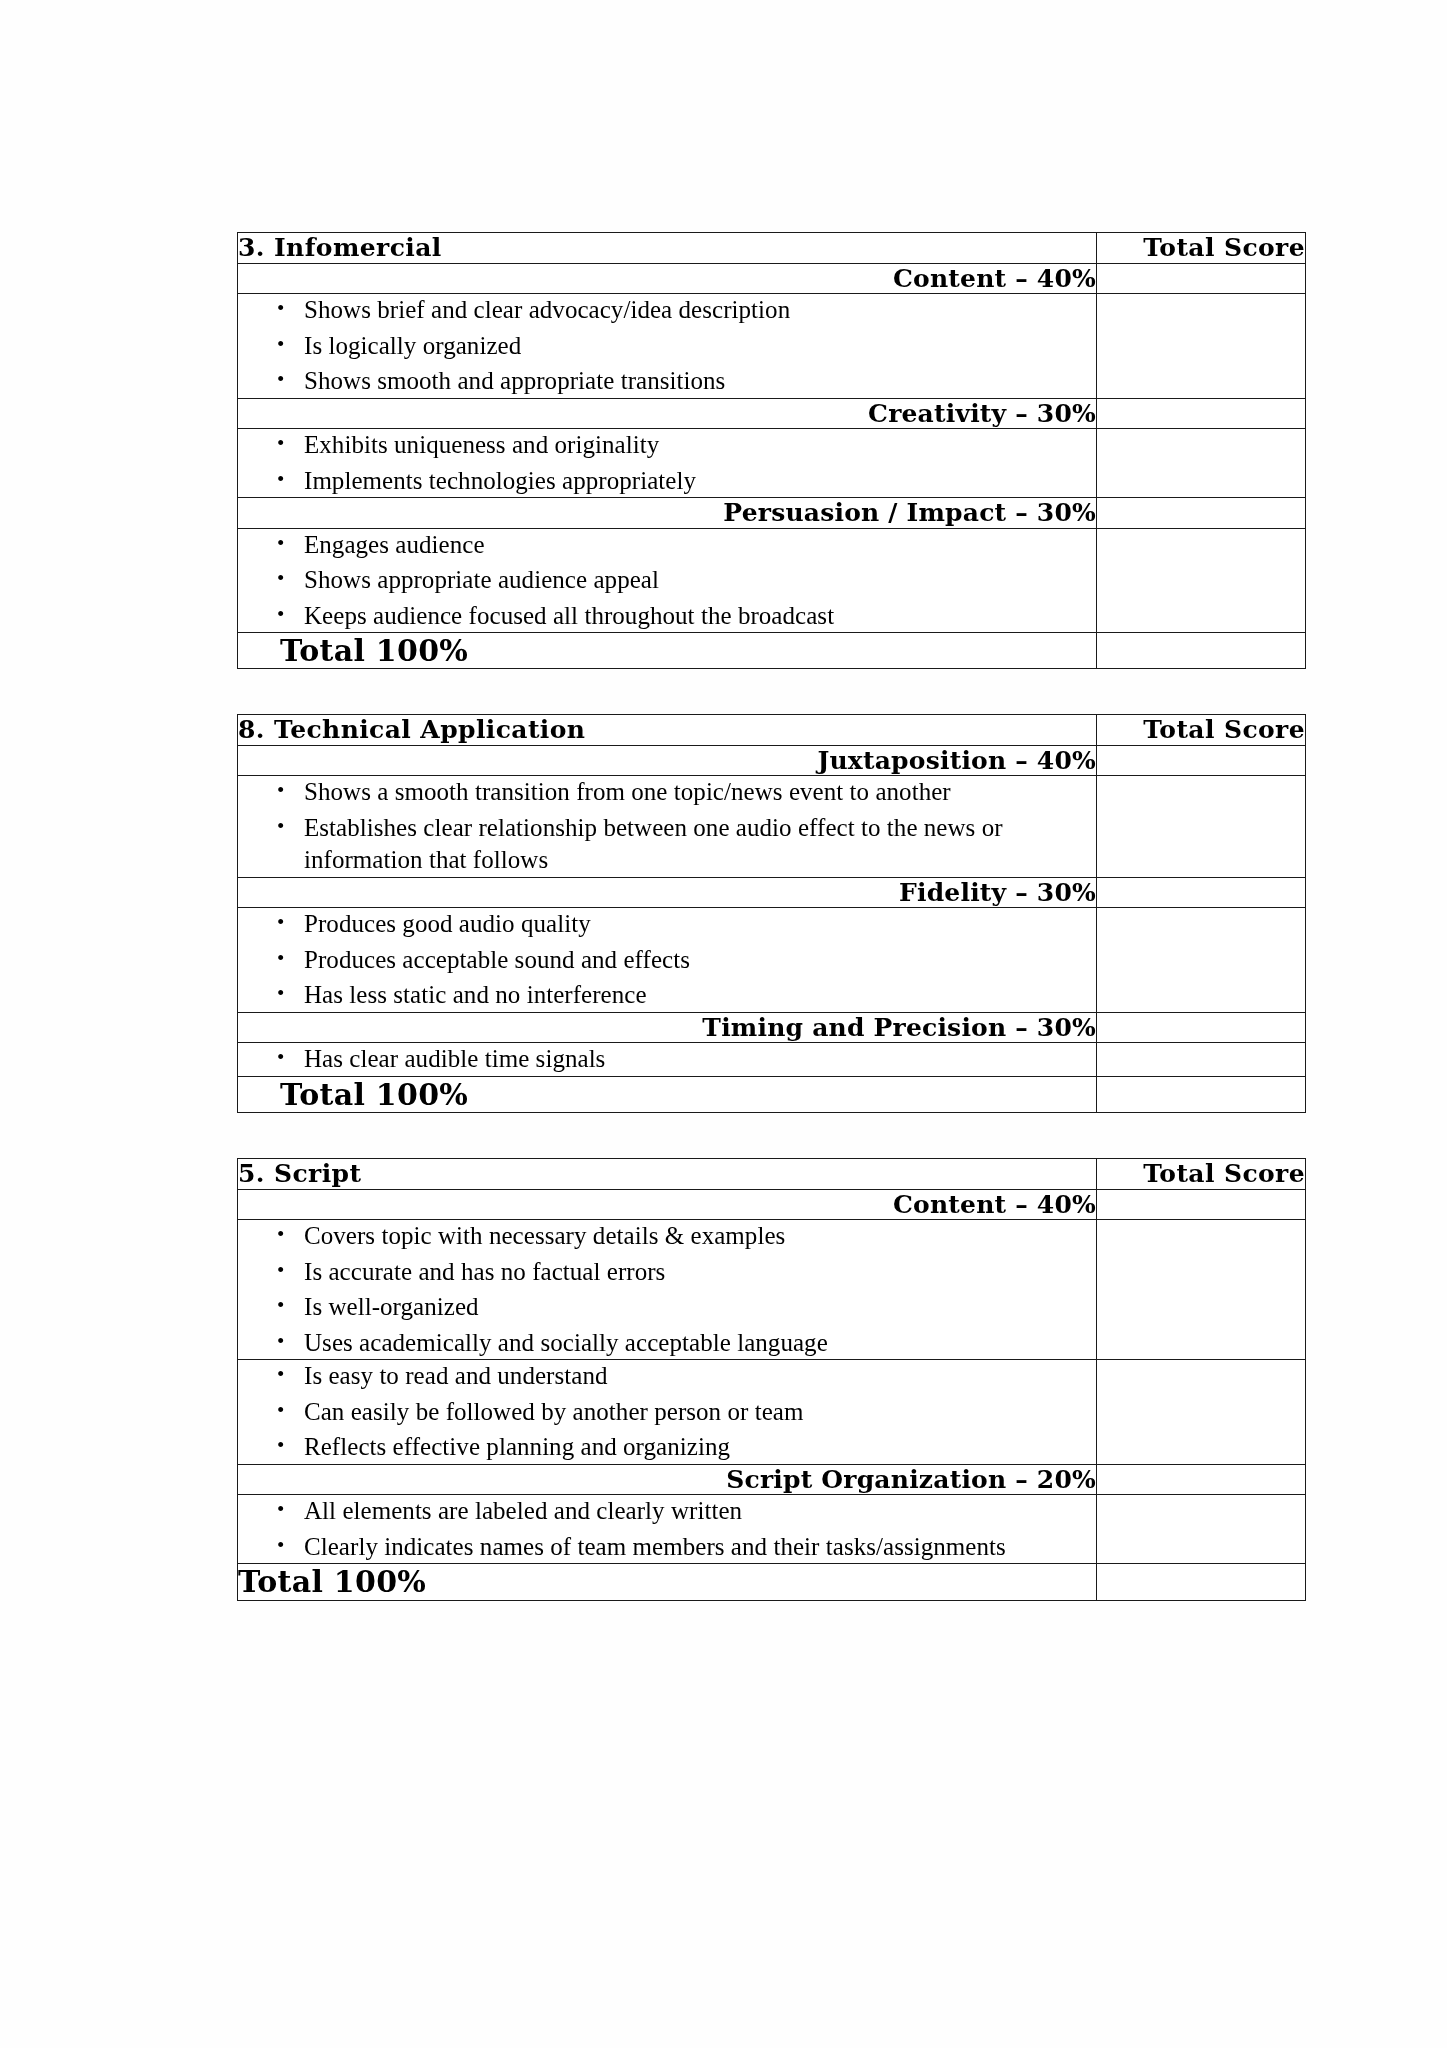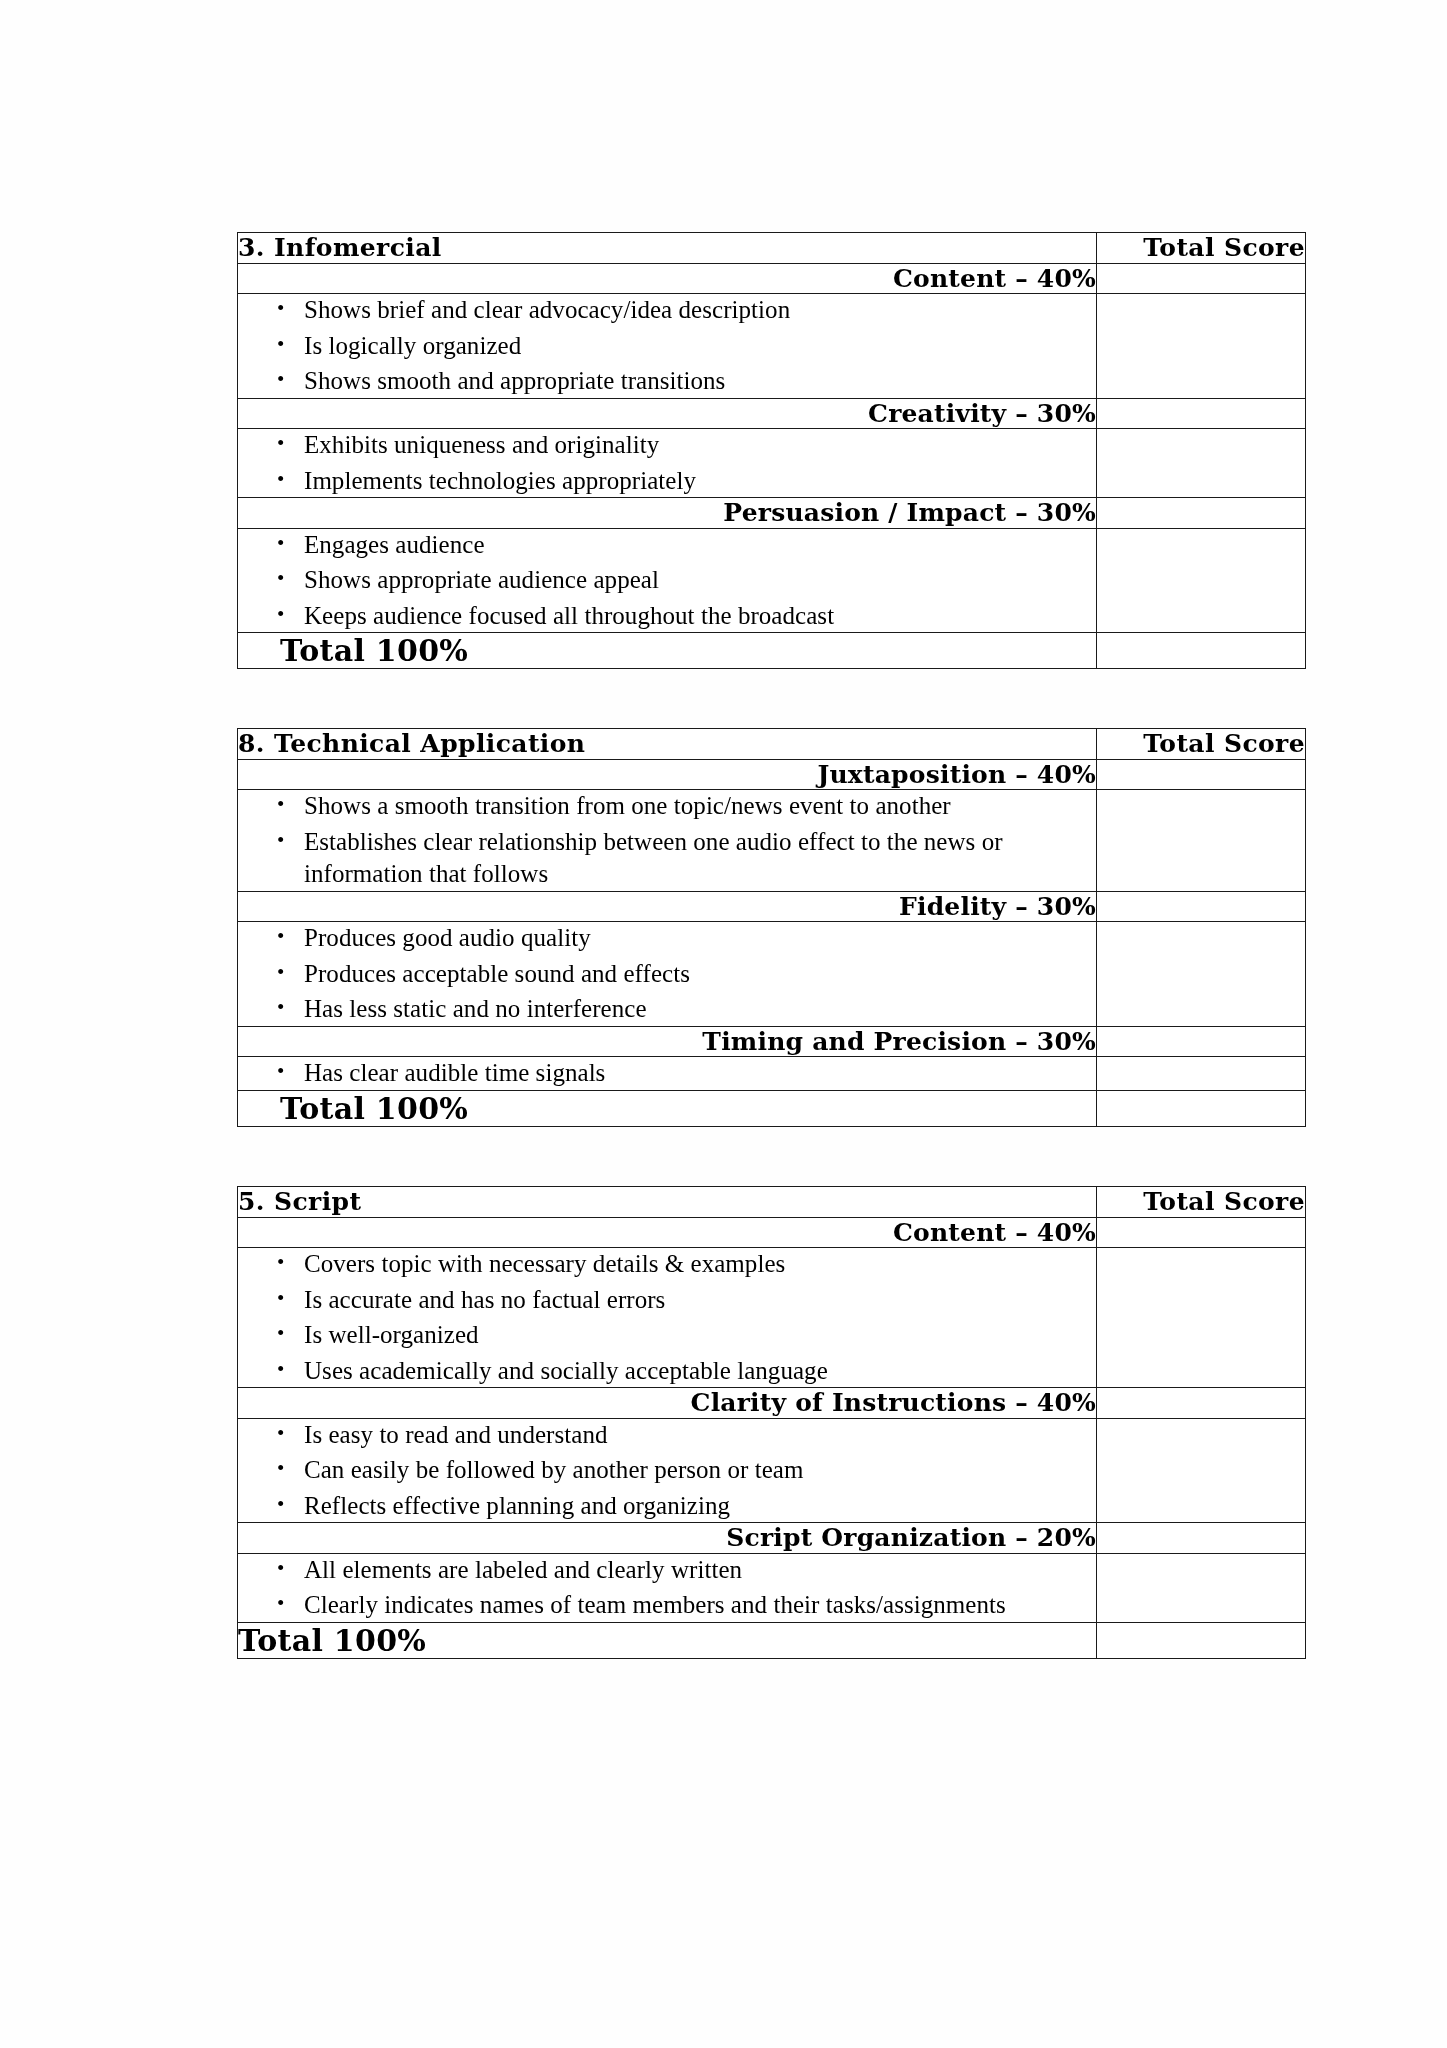--- a/index.html
+++ b/index.html
@@ -25,21 +25,21 @@
   .rubric-stack {
     position: absolute;
     left: 237px;
     top: 232px;
     width: 1068px;
   }
   table.rubric {
     width: 1068px;
     border-collapse: collapse;
     table-layout: fixed;
-    margin-bottom: 59px;
+    margin-bottom: 45px;
     background: #ffffff;
   }
   table.rubric td {
     border: 1.5px solid #1a1a1a;
     vertical-align: top;
     padding: 0;
   }
   col.crit { width: 859px; }
   col.score { width: 209px; }
 
@@ -244,24 +244,20 @@
               <ul class="blist">
                 <li><span class="bdot">•</span><span>Covers topic with necessary details &amp; examples</span></li>
                 <li><span class="bdot">•</span><span>Is accurate and has no factual errors</span></li>
                 <li><span class="bdot">•</span><span>Is well-organized</span></li>
                 <li><span class="bdot">•</span><span>Uses academically and socially acceptable language</span></li>
               </ul>
             </td>
             <td class="score-cell"></td>
           </tr>
           <tr>
-            <td class="sub-head">Clarity of Instructions – 40%</td>
-            <td class="score-cell"></td>
-          </tr>
-          <tr>
             <td class="bullets">
               <ul class="blist">
                 <li><span class="bdot">•</span><span>Is easy to read and understand</span></li>
                 <li><span class="bdot">•</span><span>Can easily be followed by another person or team</span></li>
                 <li><span class="bdot">•</span><span>Reflects effective planning and organizing</span></li>
               </ul>
             </td>
             <td class="score-cell"></td>
           </tr>
           <tr>

